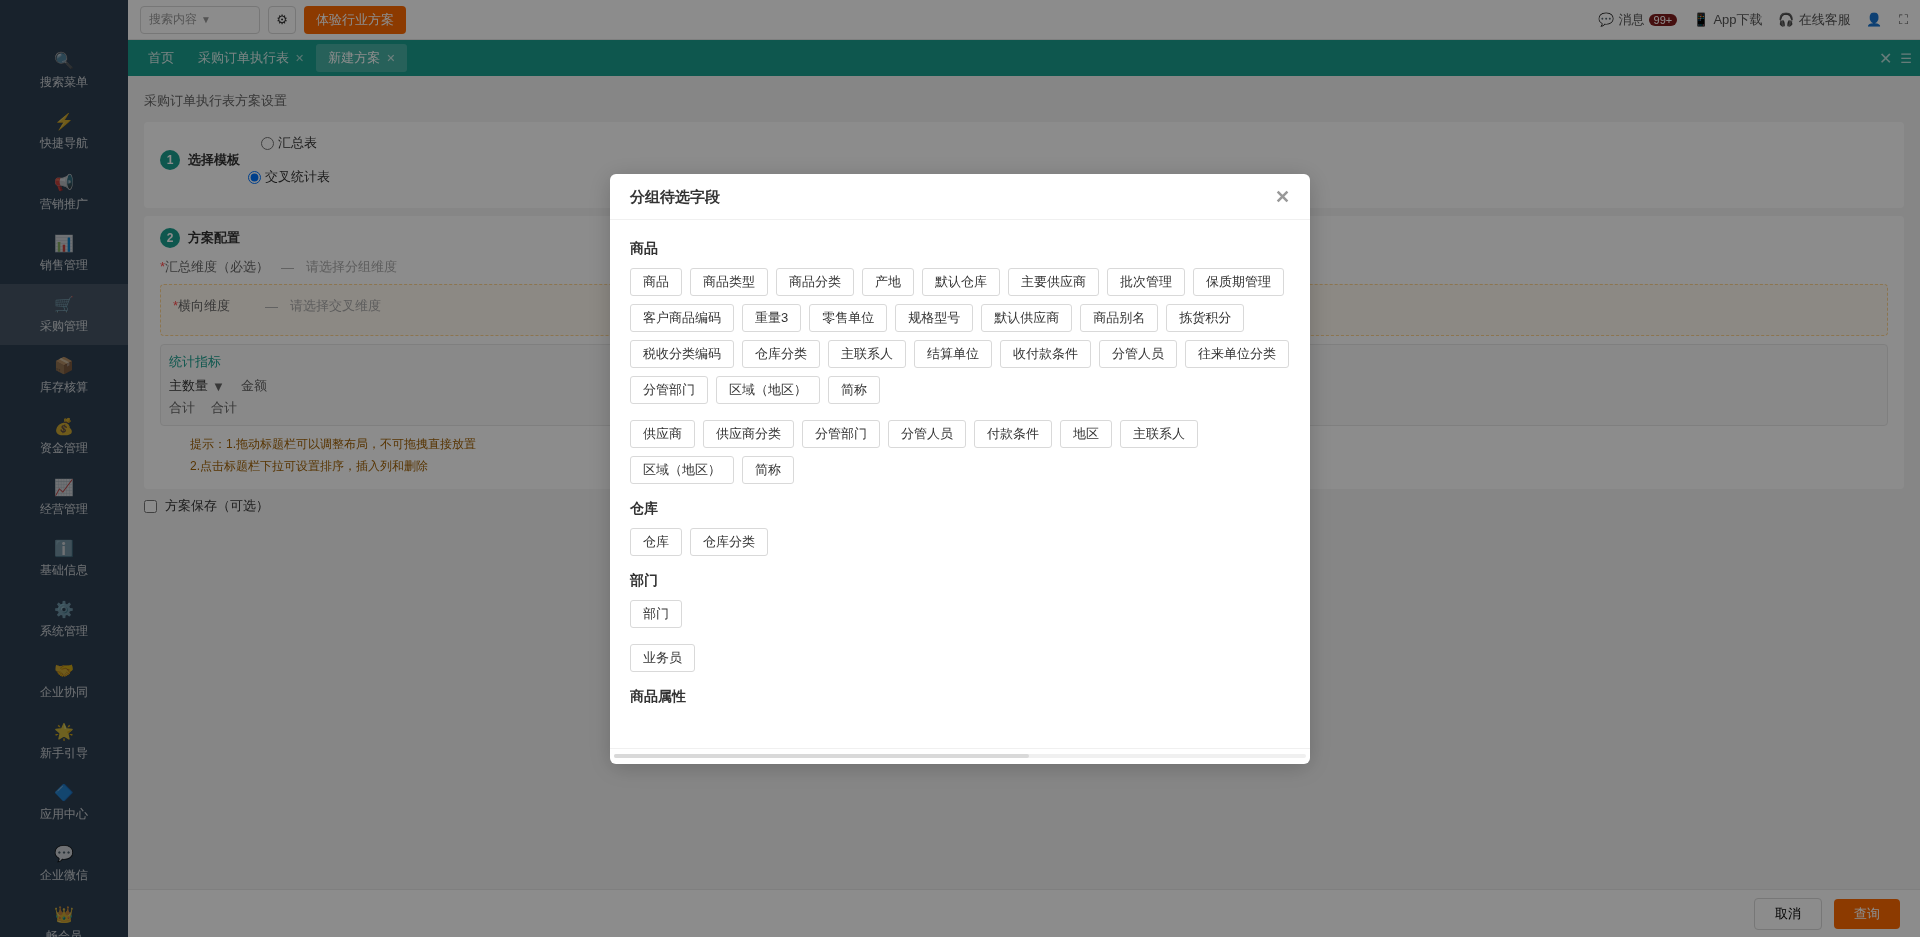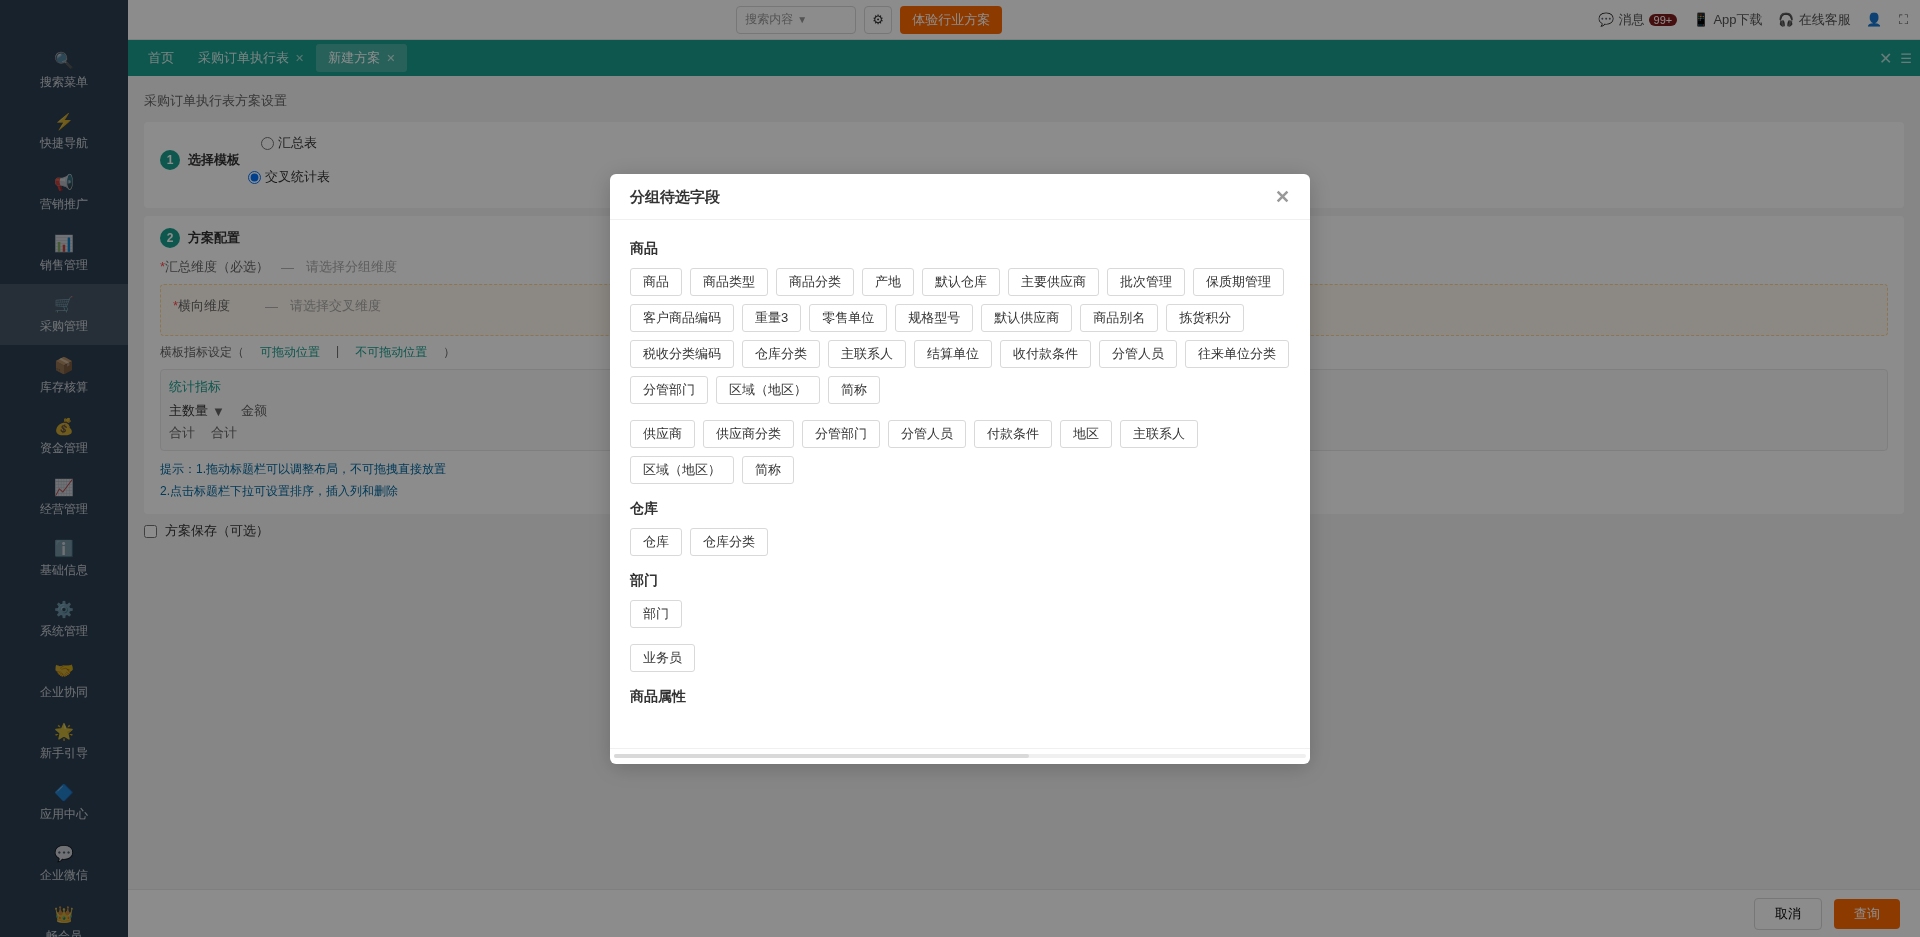--- a/index.html
+++ b/index.html
@@ -20,21 +20,21 @@
     .logo-area {
       display: flex; align-items: center; width: 128px;
       color: #ff6a00; font-weight: bold; font-size: 14px;
     }
     .logo-icon {
       width: 28px; height: 28px; background: #ff6a00; border-radius: 50%;
       display: flex; align-items: center; justify-content: center;
       color: #fff; font-size: 14px; font-weight: bold; margin-right: 6px;
     }
     .search-box-area {
-      display: flex; align-items: center; gap: 8px; flex: 1; justify-content: center;
+      display: flex; align-items: center; gap: 8px; flex: 1;
     }
     .search-dropdown {
       display: flex; align-items: center; gap: 4px;
       border: 1px solid #d9d9d9; border-radius: 4px; padding: 3px 8px;
       background: #fff; cursor: pointer; height: 28px; min-width: 120px;
     }
     .gear-btn {
       width: 28px; height: 28px; border: 1px solid #d9d9d9; border-radius: 4px;
       display: flex; align-items: center; justify-content: center; cursor: pointer; background: #fff;
     }
@@ -356,42 +356,35 @@
     </div>
     <div style="background:#fff9f0;border:1px dashed #ffd591;padding:12px;margin-bottom:8px;border-radius:4px;">
       <div class="config-row">
         <span class="config-label">
           <span style="color:#ff4d4f;">*</span>横向维度
         </span>
         <span style="color:#aaa;">—</span>
         <span style="color:#aaa;font-size:13px;">请选择交叉维度</span>
       </div>
     </div>
-    <div style="font-size:12px;color:#666;margin:8px 0;display:flex;gap:16px;">
-      <span>横板指标设定（</span>
-      <span style="color:#1a9e8e;cursor:pointer;">可拖动位置</span>
-      <span>|</span>
-      <span style="color:#1a9e8e;cursor:pointer;">不可拖动位置</span>
-      <span>）</span>
-    </div>
     <div style="background:#fafafa;border:1px solid #e8e8e8;border-radius:4px;padding:8px;">
       <div style="color:#1a9e8e;margin-bottom:6px;font-size:13px;">统计指标</div>
       <div style="display:flex;gap:16px;">
         <div style="display:flex;align-items:center;gap:4px;">
           <span>主数量</span>
           <span style="cursor:pointer;color:#666;">▼</span>
         </div>
         <div style="color:#666;">金额</div>
       </div>
       <div style="display:flex;gap:16px;margin-top:4px;">
         <div style="color:#666;">合计</div>
         <div style="color:#666;">合计</div>
       </div>
     </div>
-    <div style="font-size:12px;color:#0369a1;margin-top:8px;line-height:1.8;">
+    <div style="font-size:12px;color:#a16207;margin-top:8px;line-height:1.8;margin-left:30px;">
       <div>提示：1.拖动标题栏可以调整布局，不可拖拽直接放置</div>
       <div>2.点击标题栏下拉可设置排序，插入列和删除</div>
     </div>
   </div>
 
   <div style="margin-top:0;display:flex;align-items:center;gap:8px;">
     <input type="checkbox" style="">
     <span>方案保存（可选）</span>
   </div>
 </div>

